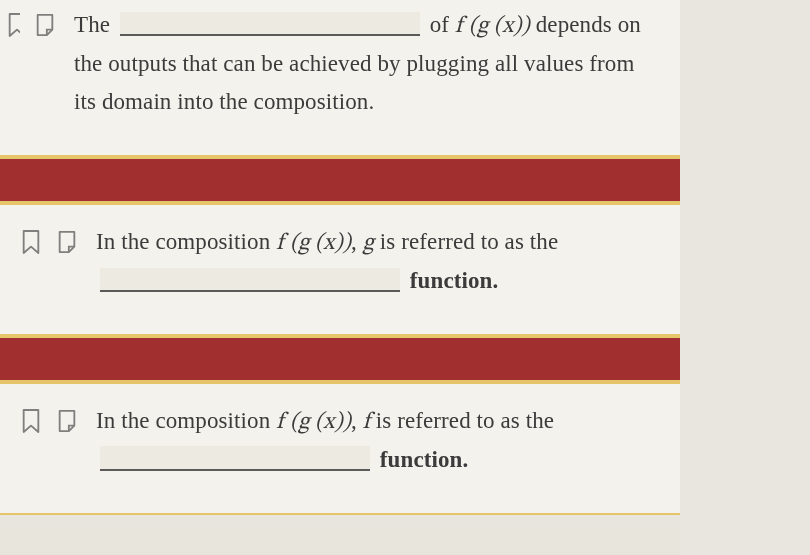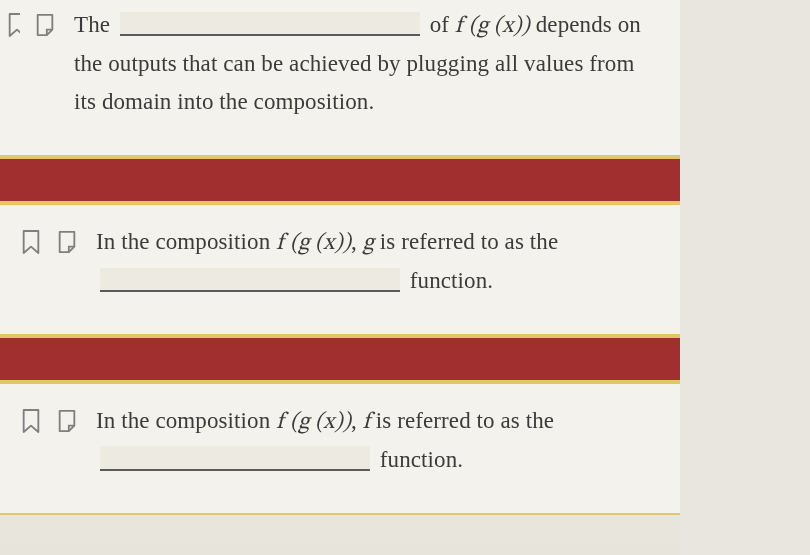--- a/index.html
+++ b/index.html
@@ -71,20 +71,21 @@
   }
   .blank.w1 { width: 300px; }
   .blank.w2 { width: 300px; }
   .blank.w3 { width: 270px; }
   .math {
     font-family: 'Cambria Math', 'STIX Two Math', 'Latin Modern Math', Georgia, serif;
     font-style: italic;
   }
   .below-line {
     display: block;
+    font-weight: bold;
   }
 </style>
 </head>
 <body>
 
 <div class="page">
 
   <div class="card first">
     <div class="row">
       <div class="icons-col">

